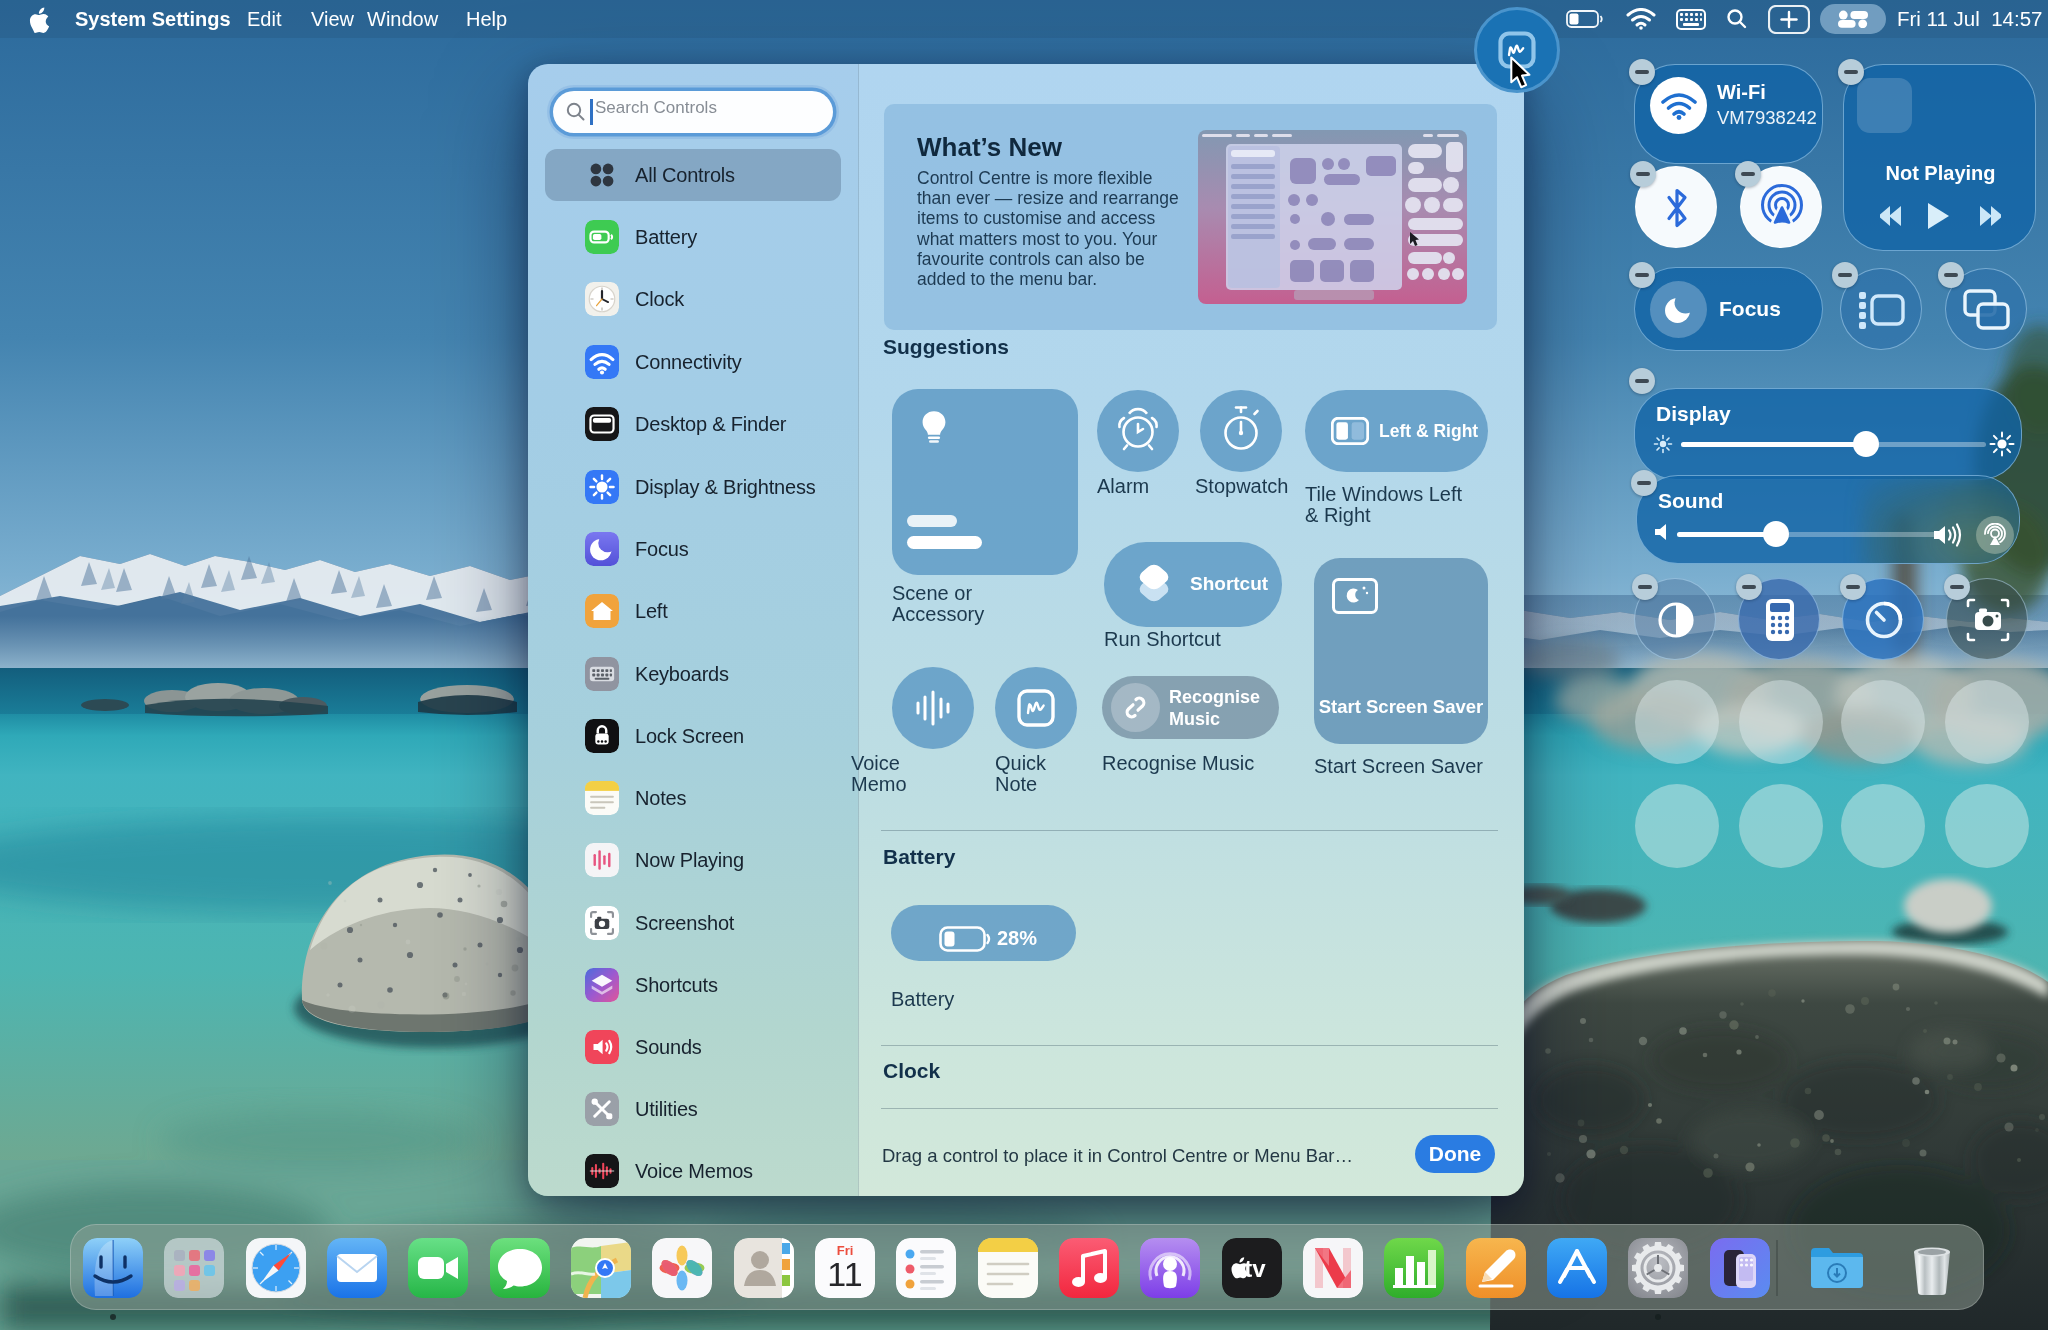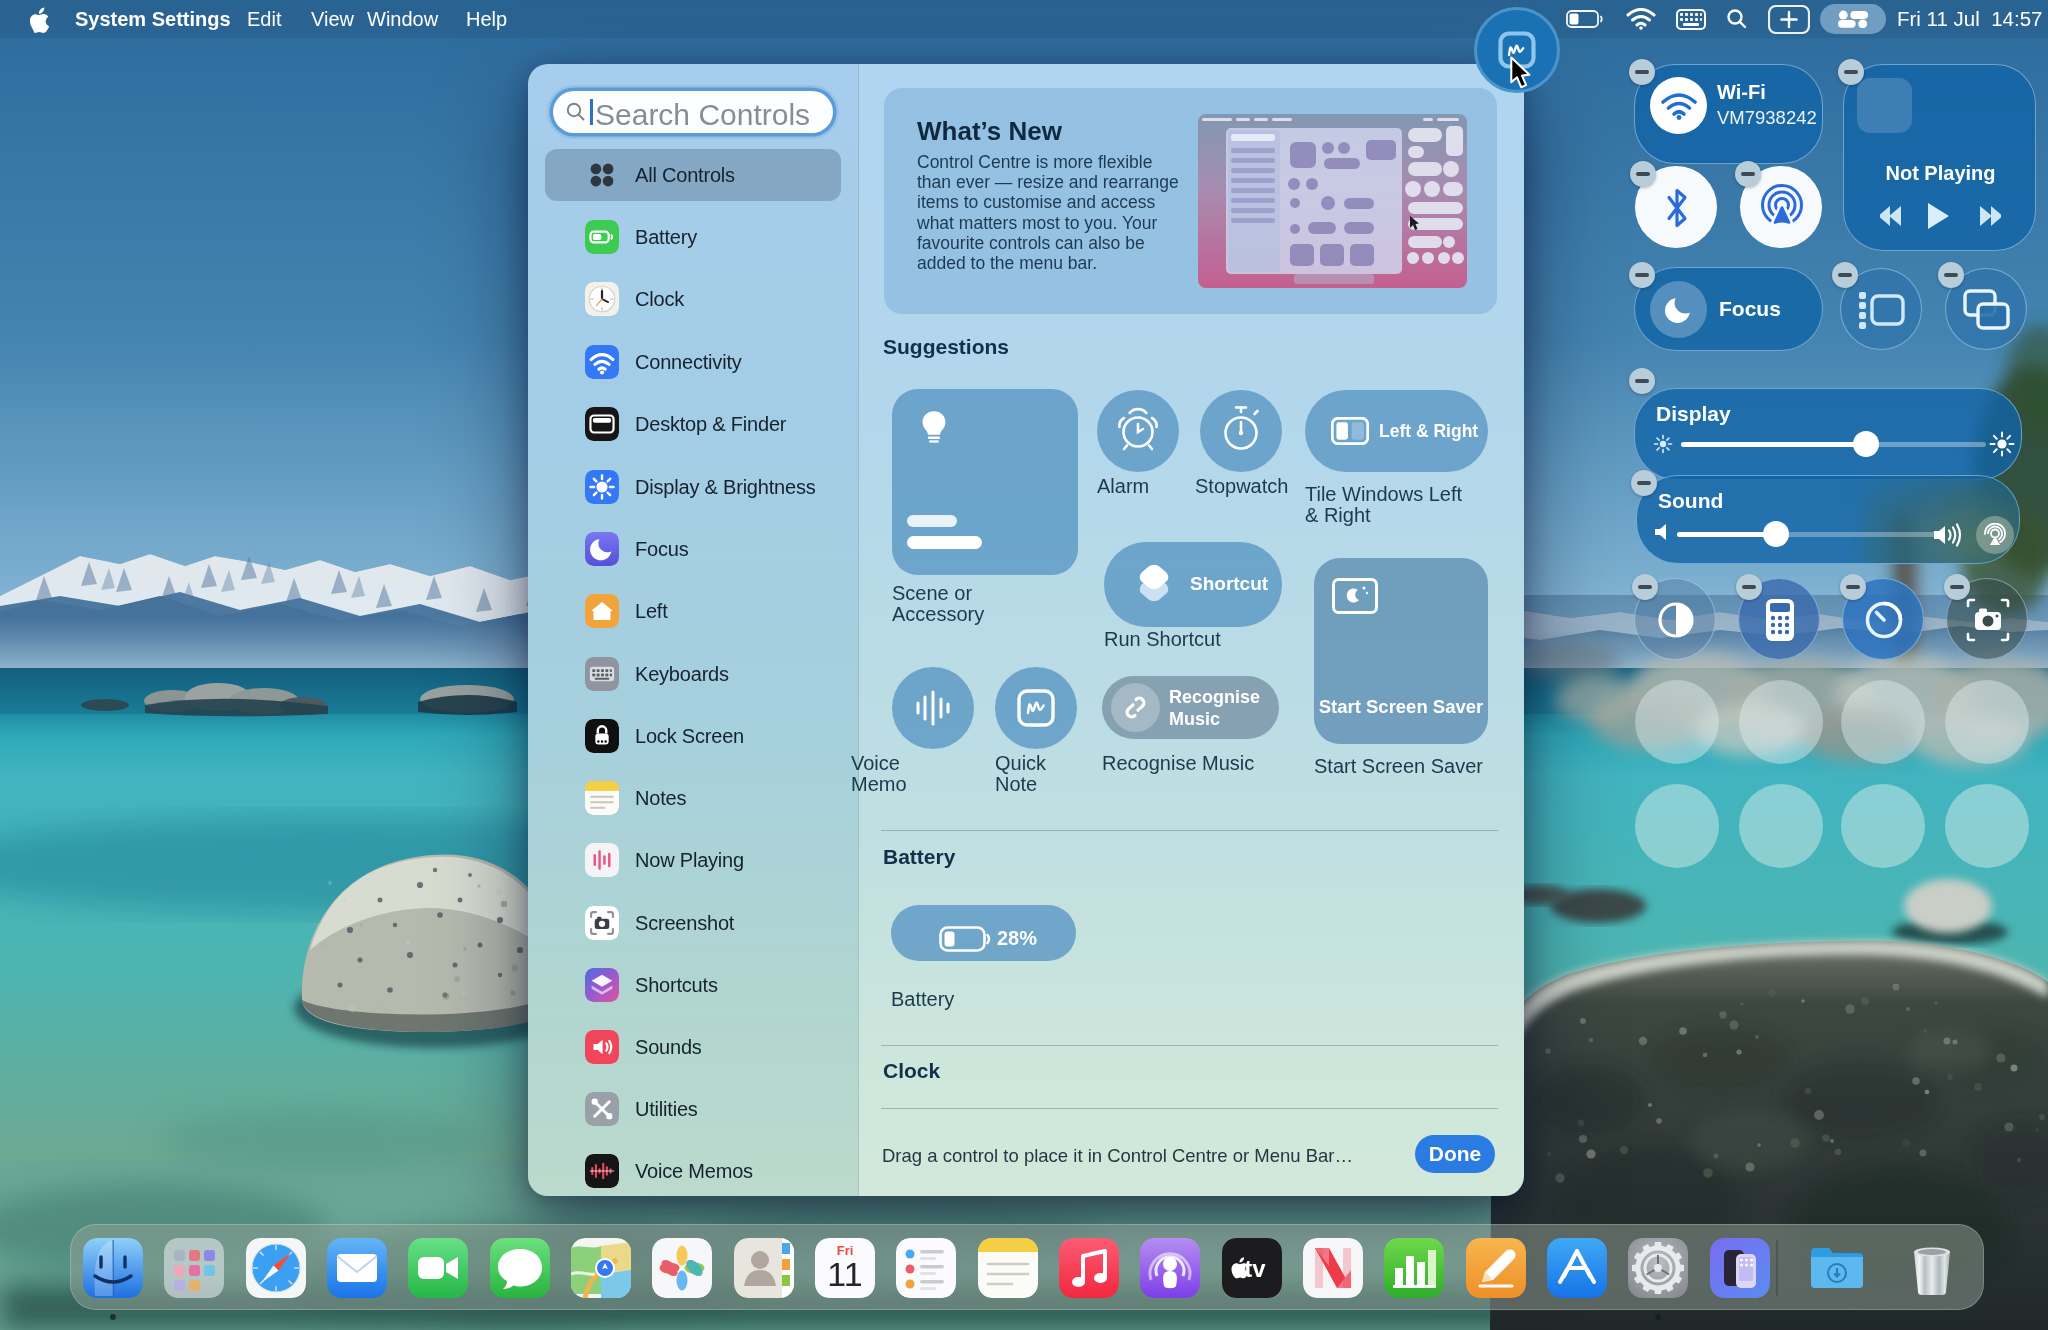--- a/index.html
+++ b/index.html
@@ -343,21 +343,21 @@
 
 <div id="win">
   <div id="sidebar">
 
     <div class="abs" style="left:25px;top:27px;width:280px;height:42px;border-radius:21px;background:#fdfeff;box-shadow:0 0 0 3.5px #5b9bd8, 0 0 0 6px rgba(120,170,220,.35)">
       <svg class="abs" style="left:12px;top:10px" width="22" height="22" viewBox="0 0 22 22">
           <circle cx="9" cy="9" r="6.2" fill="none" stroke="#7d838c" stroke-width="2"></circle>
           <line x1="13.6" y1="13.6" x2="18.5" y2="18.5" stroke="#7d838c" stroke-width="2" stroke-linecap="round"></line>
         </svg>
       <div class="abs" style="left:37px;top:8px;width:2.5px;height:26px;background:#2f71c4"></div>
-      <div class="abs" style="left:42px;top:7px;font-size:30px;color:#878d95">Search Controls</div>
+      <div class="abs" style="left:42px;top:7px;font-size:17px;color:#878d95">Search Controls</div>
     </div>
 
     <div class="srow" style="top:85px;background:rgba(100,130,158,.50)">
       <svg class="sic" style="border-radius:0" viewBox="0 0 28 28">
           <g fill="#2e3640">
             <circle cx="9" cy="9" r="4.4"></circle>
             <circle cx="19" cy="9" r="4.4"></circle>
             <circle cx="9" cy="19" r="4.4"></circle>
             <circle cx="19" cy="19" r="4.4"></circle>
           </g>
@@ -572,21 +572,21 @@
             <line x1="18" y1="11" x2="18" y2="17"></line>
             <line x1="21" y1="12.5" x2="21" y2="15.5"></line>
           </g>
           <line x1="4" y1="14" x2="24" y2="14" stroke="#fff" stroke-width="0.8" opacity="0.8"></line>
         </svg>
       <div class="slabel">Voice Memos</div>
     </div>
   </div>
   <div id="content">
 
-    <div class="abs" style="left:25px;top:24px;width:613px;height:226px;border-radius:18px;background:rgba(125,176,216,.55)">
+    <div class="abs" style="left:25px;top:40px;width:613px;height:226px;border-radius:10px;background:rgba(125,176,216,.55)">
       <div class="abs" style="left:33px;top:28px;font-size:26px;font-weight:bold;color:#10293e">What’s New</div>
       <div class="abs" style="left:33px;top:64px;font-size:17.5px;line-height:20.2px;color:#1d3a52">Control Centre is more flexible<br>than ever — resize and rearrange<br>items to customise and access<br>what matters most to you. Your<br>favourite controls can also be<br>added to the menu bar.</div>
 
       <svg class="abs" style="left:314px;top:26px" width="269" height="174" viewBox="0 0 269 174">
         <defs>
             <linearGradient id="pv" x1="0" y1="0" x2="0" y2="1">
               <stop offset="0" stop-color="#8298b2"></stop>
               <stop offset="0.45" stop-color="#a88bb0"></stop>
               <stop offset="1" stop-color="#c45f90"></stop>
             </linearGradient>

